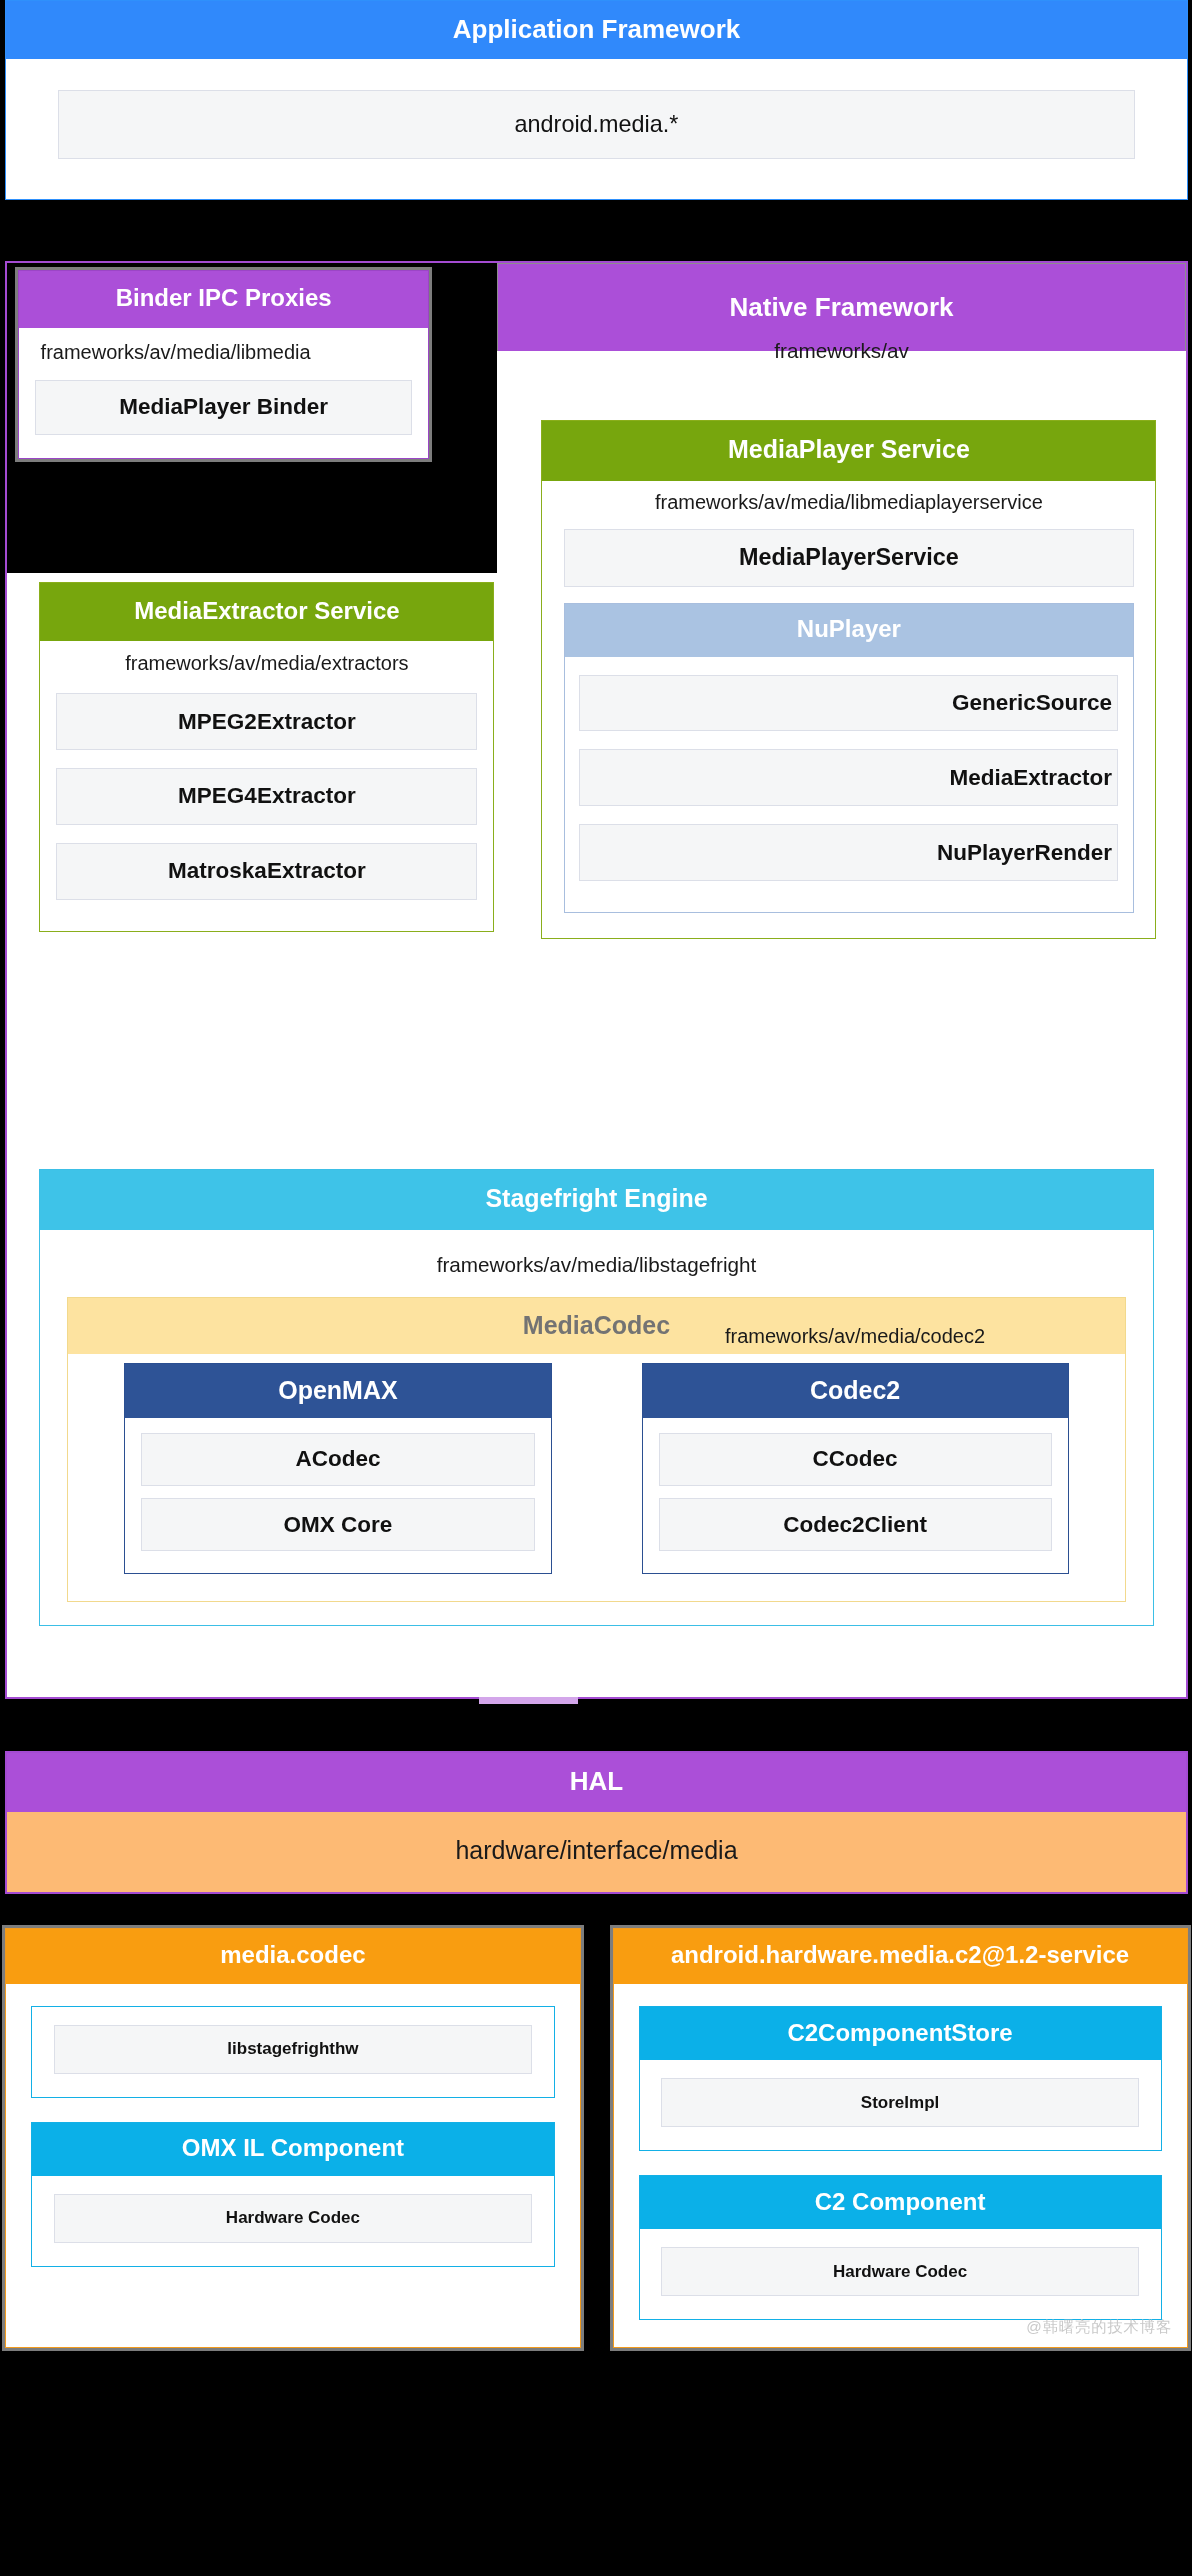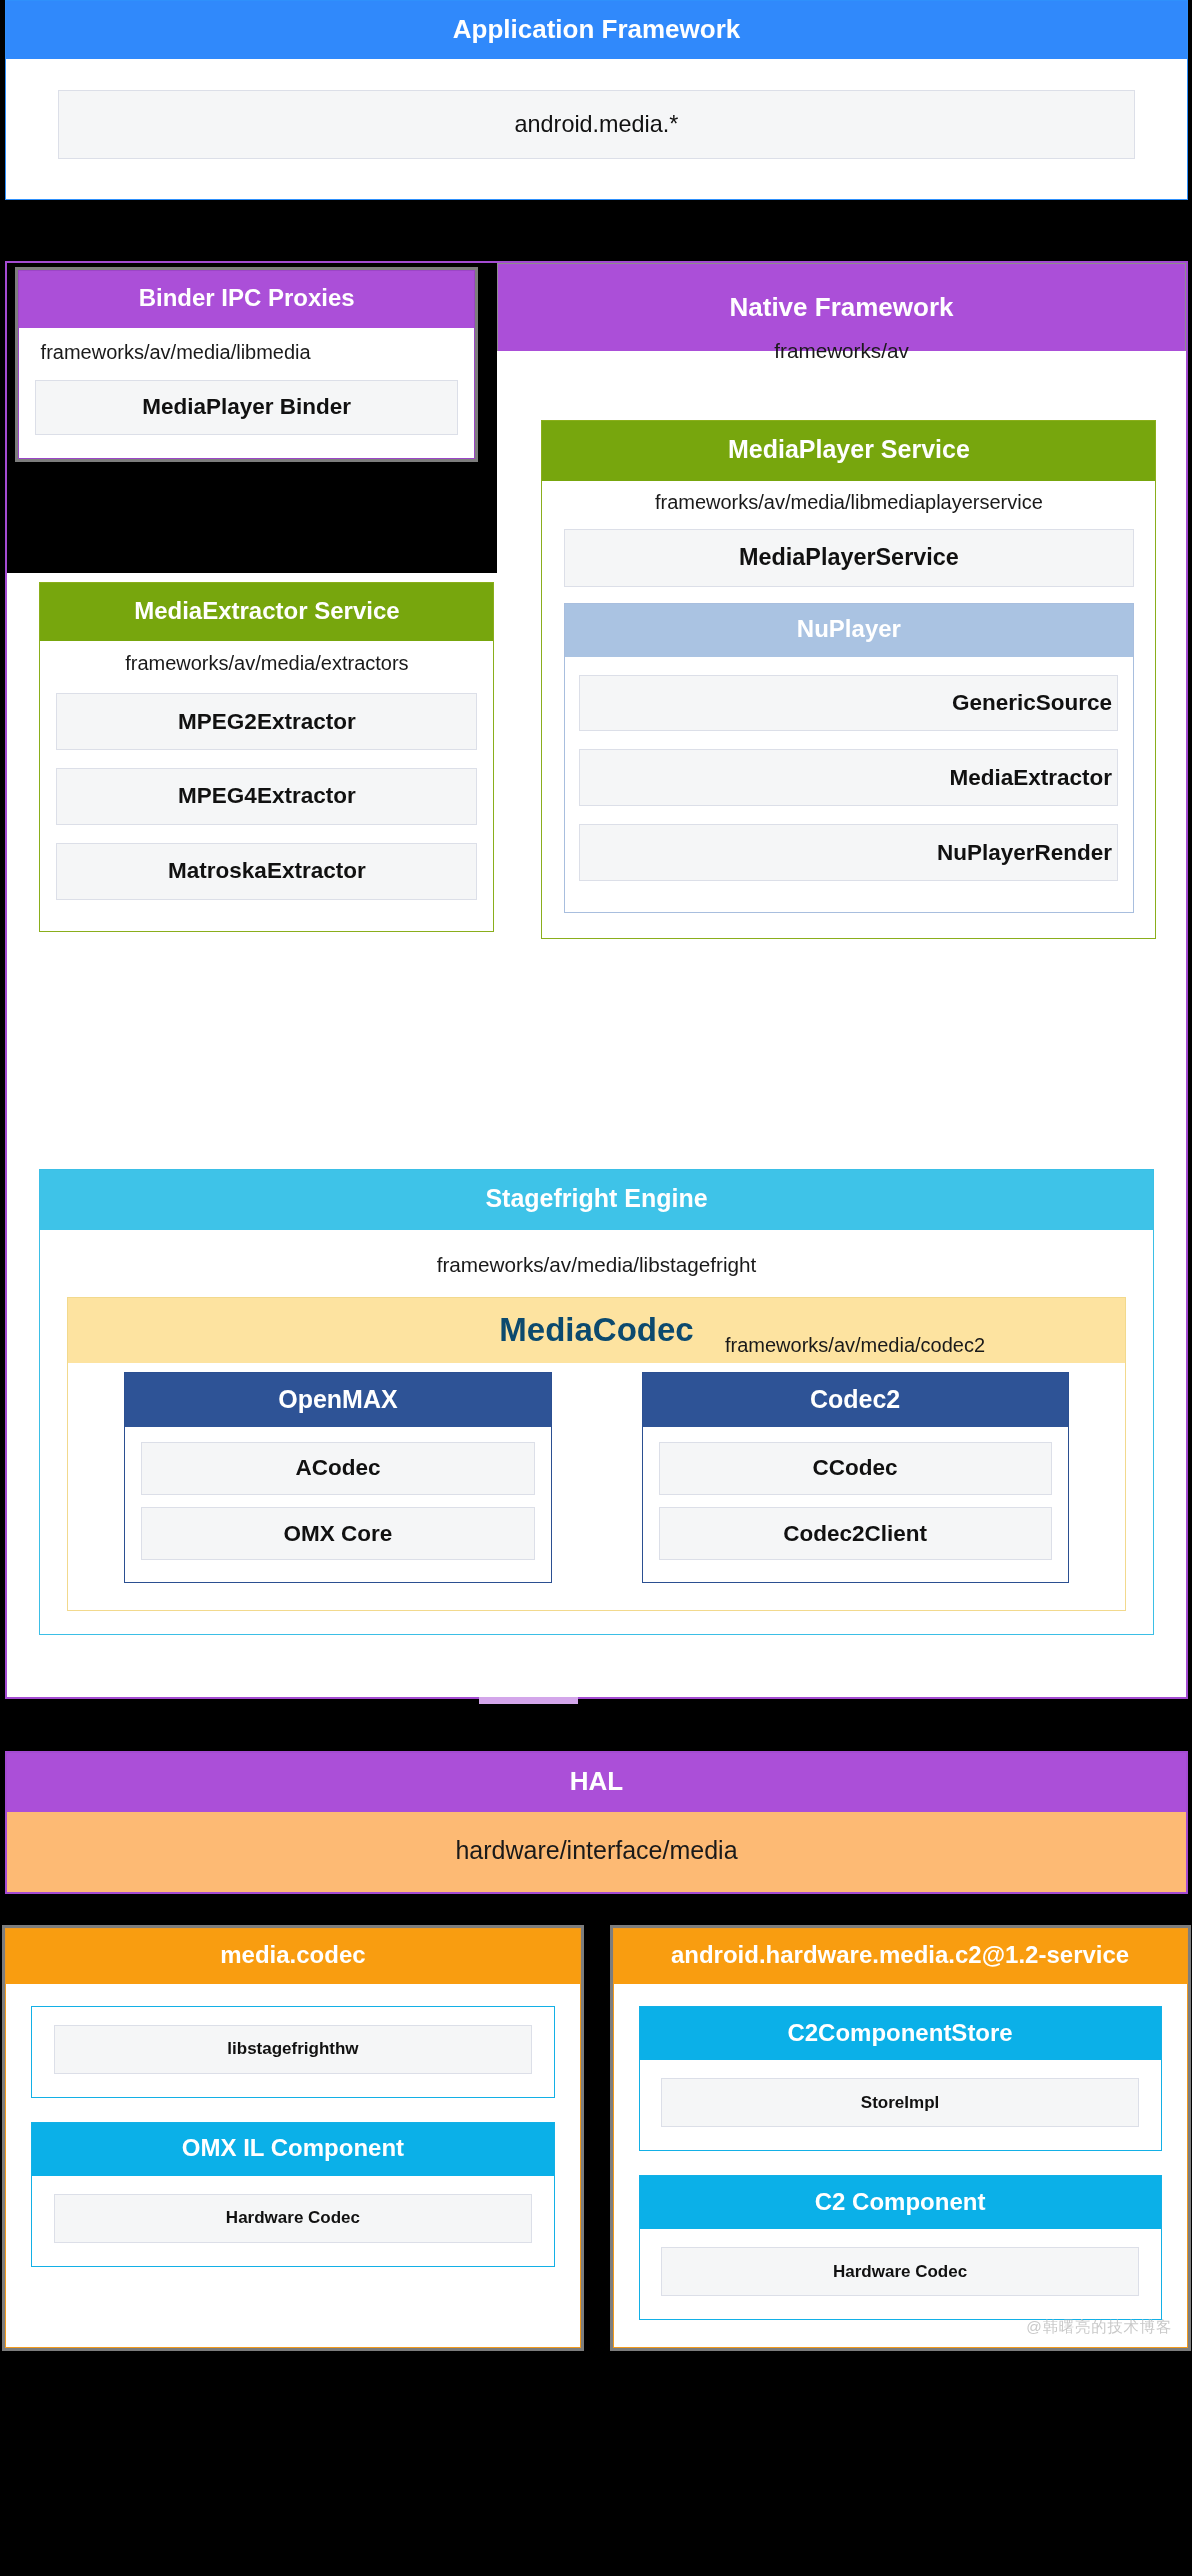--- a/index.html
+++ b/index.html
@@ -92,21 +92,21 @@
     left: 0; top: 0;
     width: 490px; height: 310px;
     background: #000000;
     z-index: 2;
   }
 
   
   .binder {
     position: absolute;
     left: 10.8px; top: 7.2px;
-    width: 457px;
+    width: 411px;
     border: 1.8px solid #9b45c6;
     outline: 3.6px solid #7d7d7d;
     background: #ffffff;
     z-index: 4;
   }
   .binder-head {
     background: #ab4fd8;
     font-size: 24px;
     padding: 13.5px 7.2px 15.3px;
   }
@@ -185,23 +185,23 @@
   .stage-body { padding: 23.4px 27px 23.4px; }
   .stage-path { font-size: 20.7px; }
 
   .mediacodec {
     margin-top: 20px;
     border: 0.9px solid #f2d98d;
     background: #ffffff;
   }
   .mediacodec-head {
     background: #fde3a0;
-    color: #0c4a6e;
-    font-weight: bold;
-    font-size: 33px;
+    color: #737373;
+    font-weight: bold;
+    font-size: 25px;
     text-align: center;
     padding: 12.6px 5.4px 14.4px;
   }
   .mediacodec-body {
     display: flex;
     gap: 90px;
     padding: 9px 56px 27px;
     position: relative;
   }
   .codec-col { flex: 1; min-width: 0; position: relative; }

